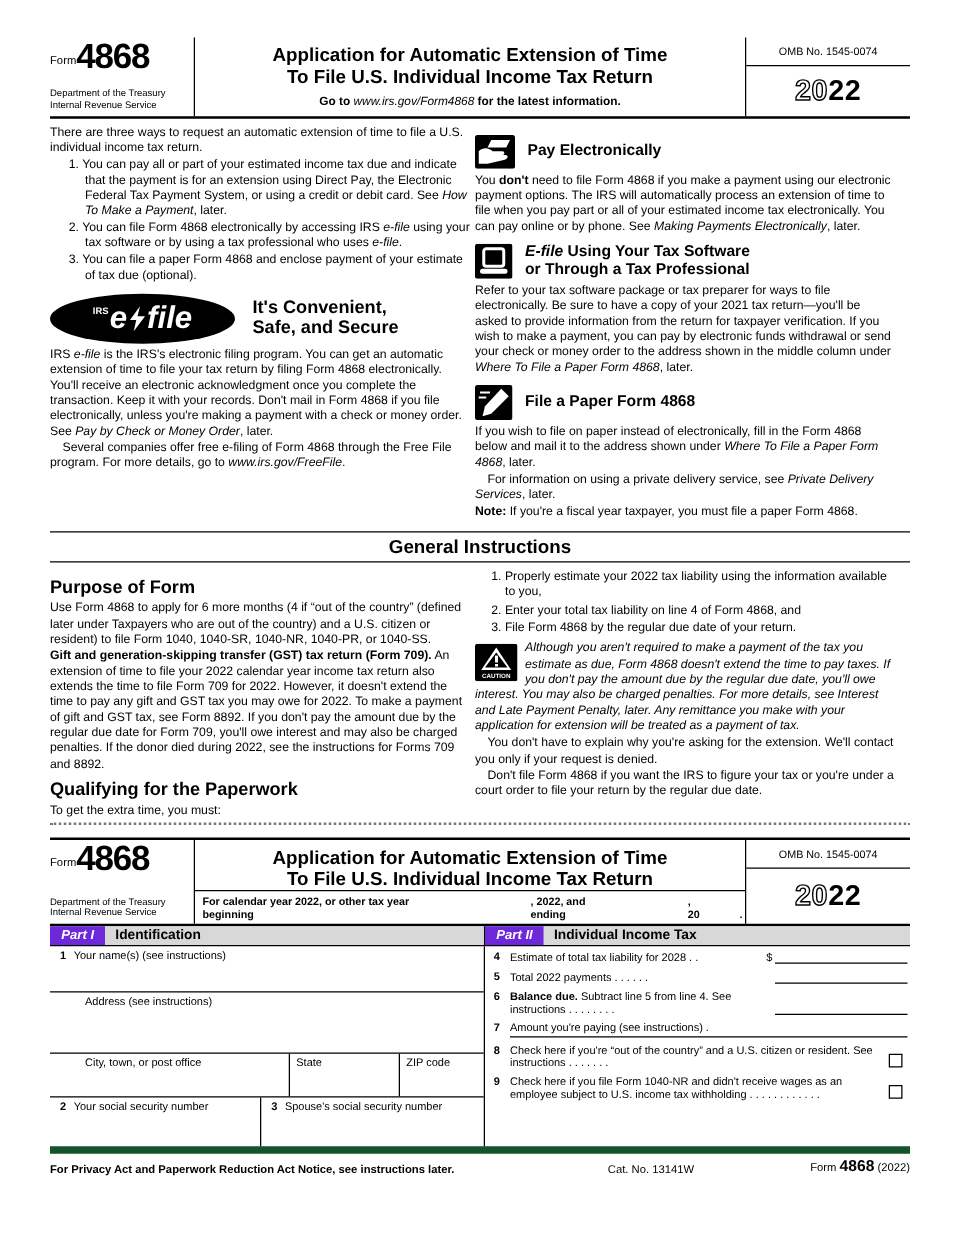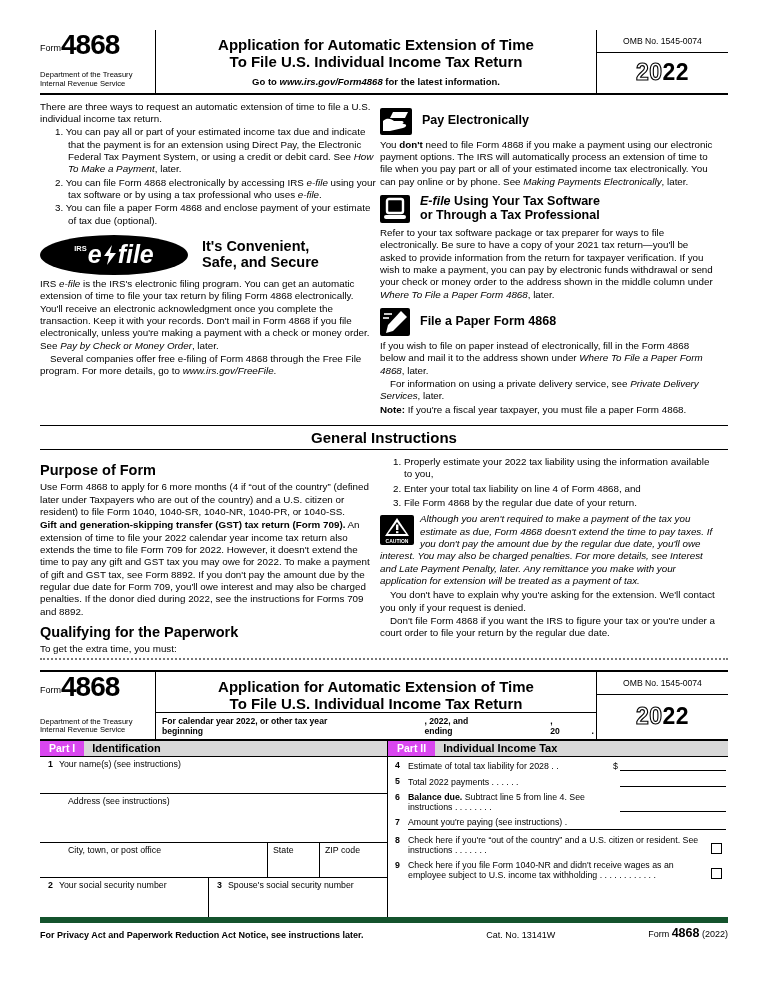--- a/index.html
+++ b/index.html
@@ -59,32 +59,32 @@
   .bform { border-top:2px solid #000; }
   .bf-center { flex:1; display:flex; flex-direction:column; }
   .bf-cal { border-top:1px solid #000; font-weight:bold; font-size:8.6px; padding:3px 2px 3px 6px; display:flex; align-items:flex-end; }
   .blank { display:inline-block; border-bottom:1px solid #fff; }
   .bl-w1 { width:72px; } .bl-w2 { width:60px; } .bl-w3 { width:30px; }
 
   .part-row { display:flex; border-bottom:1px solid #000; }
   .pcol-l { width:348px; border-right:1px solid #000; }
   .pcol-r { flex:1; }
   .part-bar { display:flex; align-items:stretch; }
-  .part-label { background:#d946ef; color:#fff; font-weight:bold; font-size:10.5px; padding:1px 9px 2px 9px; }
+  .part-label { background:#6d28d9; color:#fff; font-weight:bold; font-size:10.5px; padding:1px 9px 2px 9px;font-style:italic; }
   .part-title { background:#d8d8d8; flex:1; font-weight:bold; font-size:11px; padding:1px 0 2px 8px; }
 
   .bf-body { display:flex; border-bottom:6px solid #14532d; }
   .p1 { width:348px; border-right:1px solid #000; font-size:8.8px; }
   .p1 .fnum { font-weight:bold; padding-right:6px; }
   .row-name { height:37px; border-bottom:1px solid #000; padding:2px 4px 0 8px; }
   .row-addr { height:49px; border-bottom:1px solid #000; padding:2px 4px 0 28px; }
   .row-city { height:35px; border-bottom:1px solid #000; display:flex; }
   .cell-city { flex:1; padding:2px 2px 0 28px; }
   .cell-state { width:52px; border-left:1px solid #000; padding:2px 2px 0 5px; }
-  .cell-zip { width:68px; border-left:1px solid #000; padding:2px 2px 0 5px; }
+  .cell-zip { width:68px; border-left:1px solid #000; padding:2px 2px 0 5px;margin-left:36px; }
   .row-ssn { height:39px; display:flex; }
   .cell-ssn { width:168px; padding:2px 2px 0 8px; }
   .cell-spouse { flex:1; border-left:1px solid #000; padding:2px 2px 0 8px; }
 
   .p2 { flex:1; font-size:8.8px; padding:3px 2px 2px 7px; }
   .p2row { display:flex; align-items:flex-end; margin-bottom:5px; }
   .p2row .lnum { width:13px; font-weight:bold; flex-shrink:0; align-self:flex-start; }
   .p2row .ltext { flex:1; padding-right:3px; }
   .amt { width:106px; border-bottom:1px solid #000; height:11px; flex-shrink:0; }
   .dollar { flex-shrink:0; padding:0 2px 0 0; font-weight:normal; }
@@ -111,21 +111,21 @@
         <span class="fh-form-number">4868</span>
       </div>
       <div class="fh-agency" style="white-space:pre-line;">Department of the Treasury
 Internal Revenue Service</div>
     </div>
     <div class="fh-center">
       <div class="fh-title">
         <div>Application for Automatic Extension of Time</div>
         <div>To File U.S. Individual Income Tax Return</div>
       </div>
-      <div class="fh-goto"><span style="font-weight: bold;">Go to </span><span style="font-weight: bold; font-style: italic;">www.irs.gov/Form4868</span><span style="font-weight: bold;"> for the latest information.</span></div>
+      <div class="fh-goto"><span style="font-weight: bold;">Go to </span><span style="font-weight: normal; font-style: italic;">www.irs.gov/Form4868</span><span style="font-weight: bold;"> for the latest information.</span></div>
     </div>
     <div class="fh-right">
       <div class="fh-omb">OMB No. 1545-0074</div>
       <div class="fh-year">
         <span class="year-outline">20</span>
           <span>22</span>
       </div>
     </div>
   </div>
 

